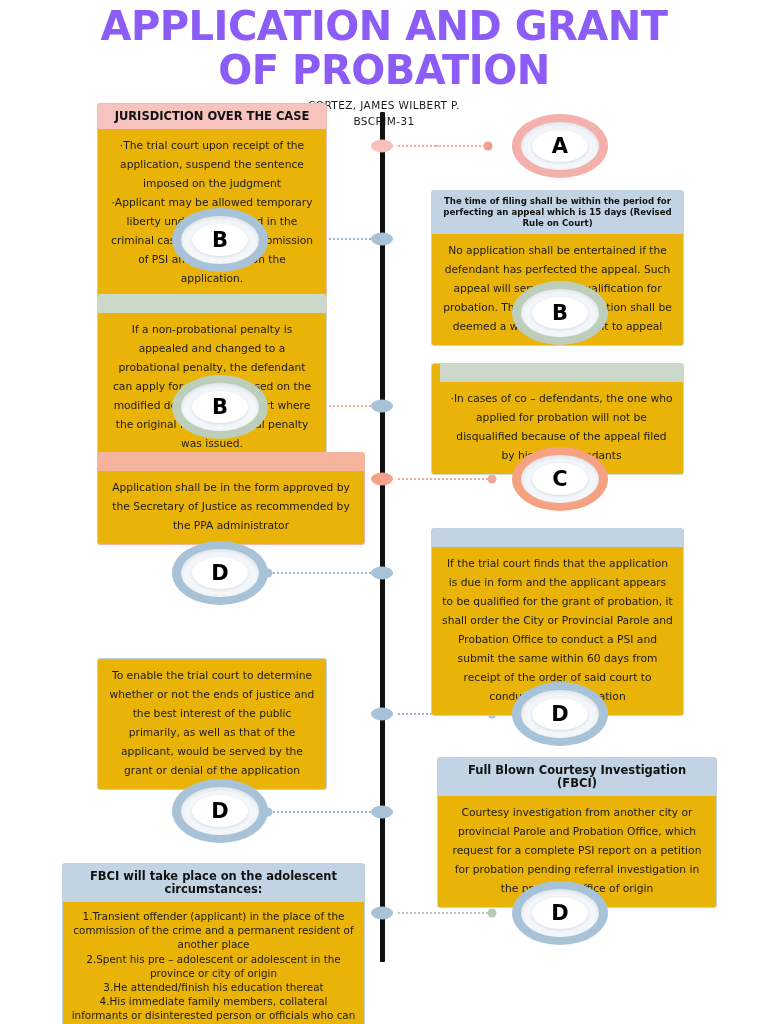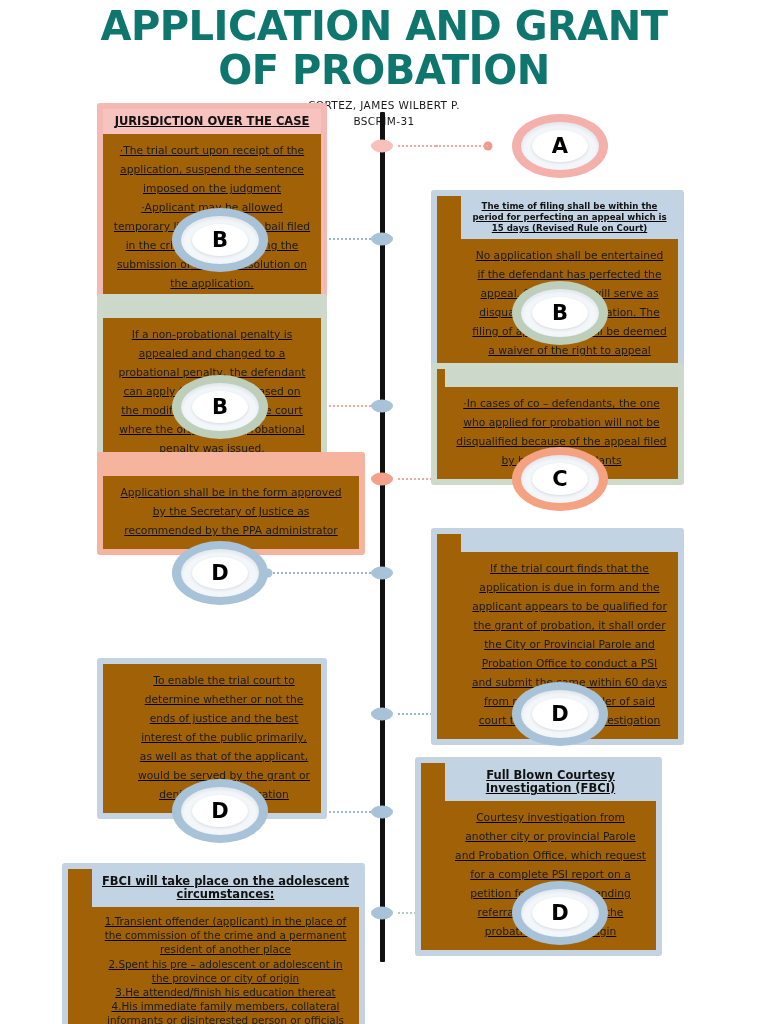--- a/index.html
+++ b/index.html
@@ -26,21 +26,21 @@
     left: 0;
     width: 768px;
     text-align: center;
   }
   .title-line {
     font-family: "DejaVu Sans", sans-serif;
     font-weight: 700;
     font-size: 40px;
     line-height: 44px;
     letter-spacing: -0.5px;
-    color: #0f766e;
+    color: #8b5cf6;
   }
   .subtitle {
     font-family: "DejaVu Sans", sans-serif;
     font-size: 10.5px;
     font-weight: 400;
     letter-spacing: 0.4px;
     color: #1a1a1a;
     margin-top: 6px;
     line-height: 15px;
   }
@@ -75,30 +75,29 @@
     position: absolute;
     width: 9px;
     height: 9px;
     border-radius: 50%;
     transform: translate(-50%, -50%);
   }
 
   
   .card {
     position: absolute;
-    border: 6px solid #6d28d9;
-    background: #a16207;
+    border: 1px solid #6d28d9;
+    background: #eab308;
     border-radius: 3px;
     overflow: hidden;
-    text-decoration: underline;
   }
   .card.pink   { border-color: #f3b9b2; }
   .card.green  { border-color: #cdd9cb; }
   .card.orange { border-color: #f5b49f; }
-  .card.blue   { border-color: #c3d3e2; padding-left: 24px; }
+  .card.blue   { border-color: #c3d3e2; }
 
   .card-head {
     font-family: "DejaVu Sans", sans-serif;
     font-weight: 700;
     text-align: center;
     padding: 6px 8px;
     line-height: 13px;
     color: #111111;
   }
   .card-head.pink   { background: #f6c3bf; font-size: 11.5px; }
@@ -284,21 +283,21 @@
   <div class="card blue" style="left:97px; top:658px; width:230px;">
     <div class="card-body">To enable the trial court to determine whether or not the ends of justice and the best interest of the public primarily, as well as that of the applicant, would be served by the grant or denial of the application</div>
   </div>
   <div class="badge" style="left:512px; top:682px;">
     <div class="ring blue"></div>
     <div class="ring2"></div>
     <div class="ring3"></div>
     <div class="letter">D</div>
   </div>
 
-  <div class="card blue" style="left:415px; top:757px; width:247px;">
+  <div class="card blue" style="left:437px; top:757px; width:280px;">
     <div class="card-head blue">Full Blown Courtesy Investigation (FBCI)</div>
     <div class="card-body">Courtesy investigation from another city or provincial Parole and Probation Office, which request for a complete PSI report on a petition for probation pending referral investigation in the probation office of origin</div>
   </div>
   <div class="badge" style="left:172px; top:779px;">
     <div class="ring blue"></div>
     <div class="ring2"></div>
     <div class="ring3"></div>
     <div class="letter">D</div>
   </div>
 

